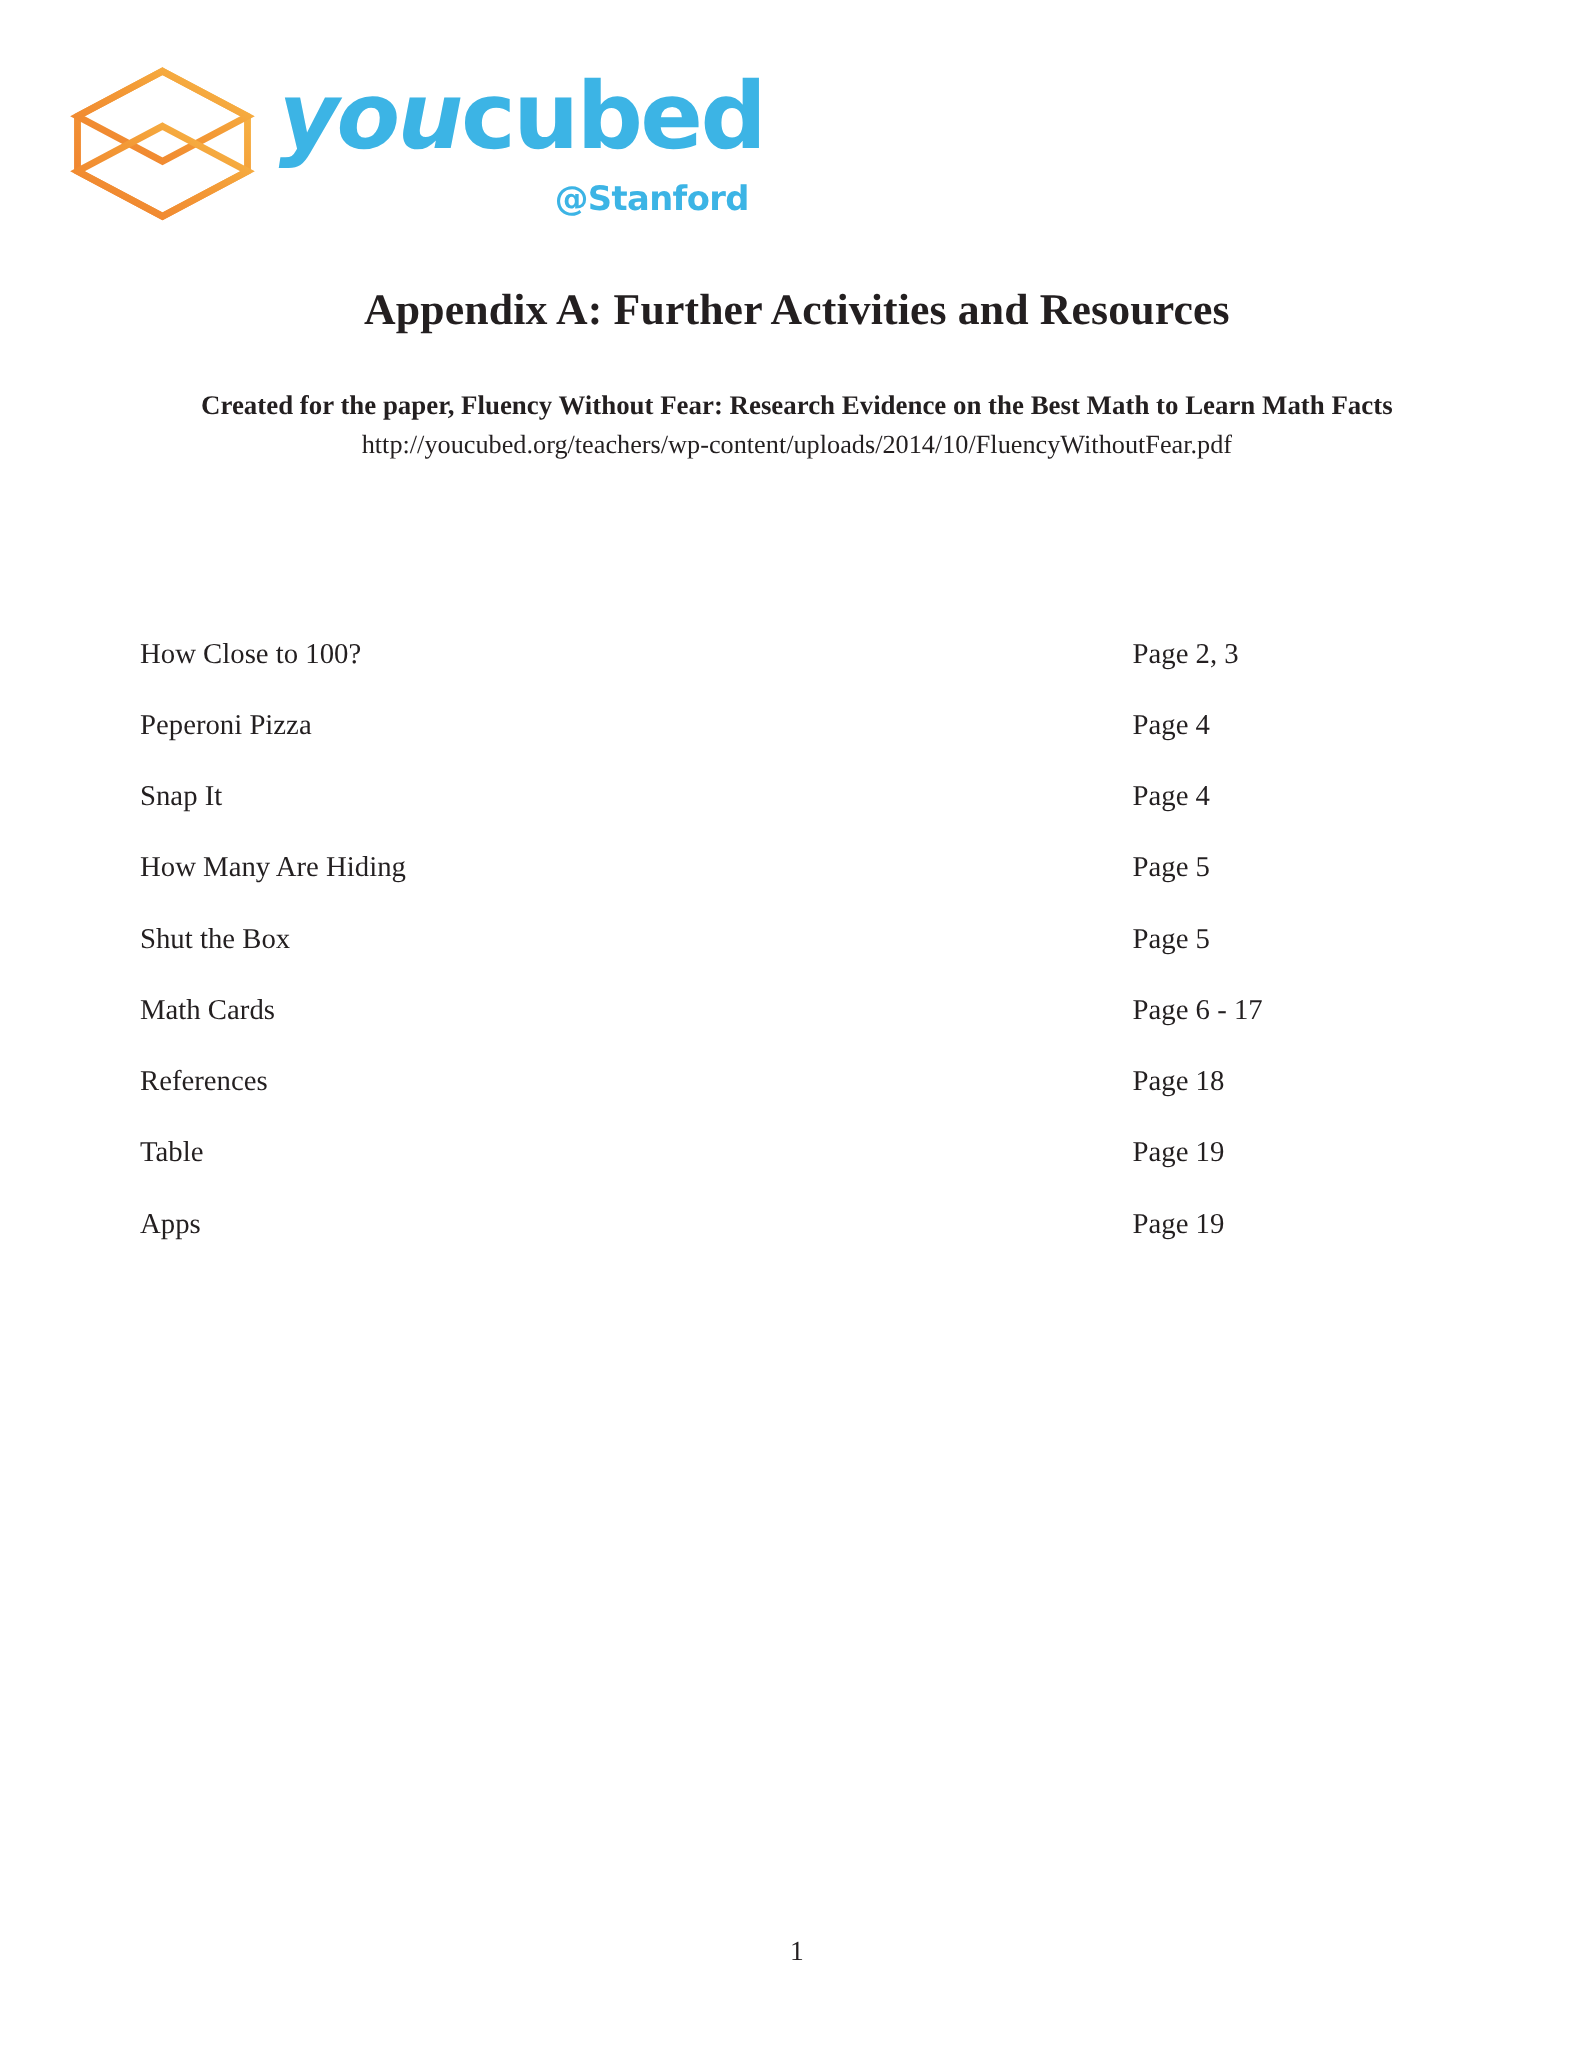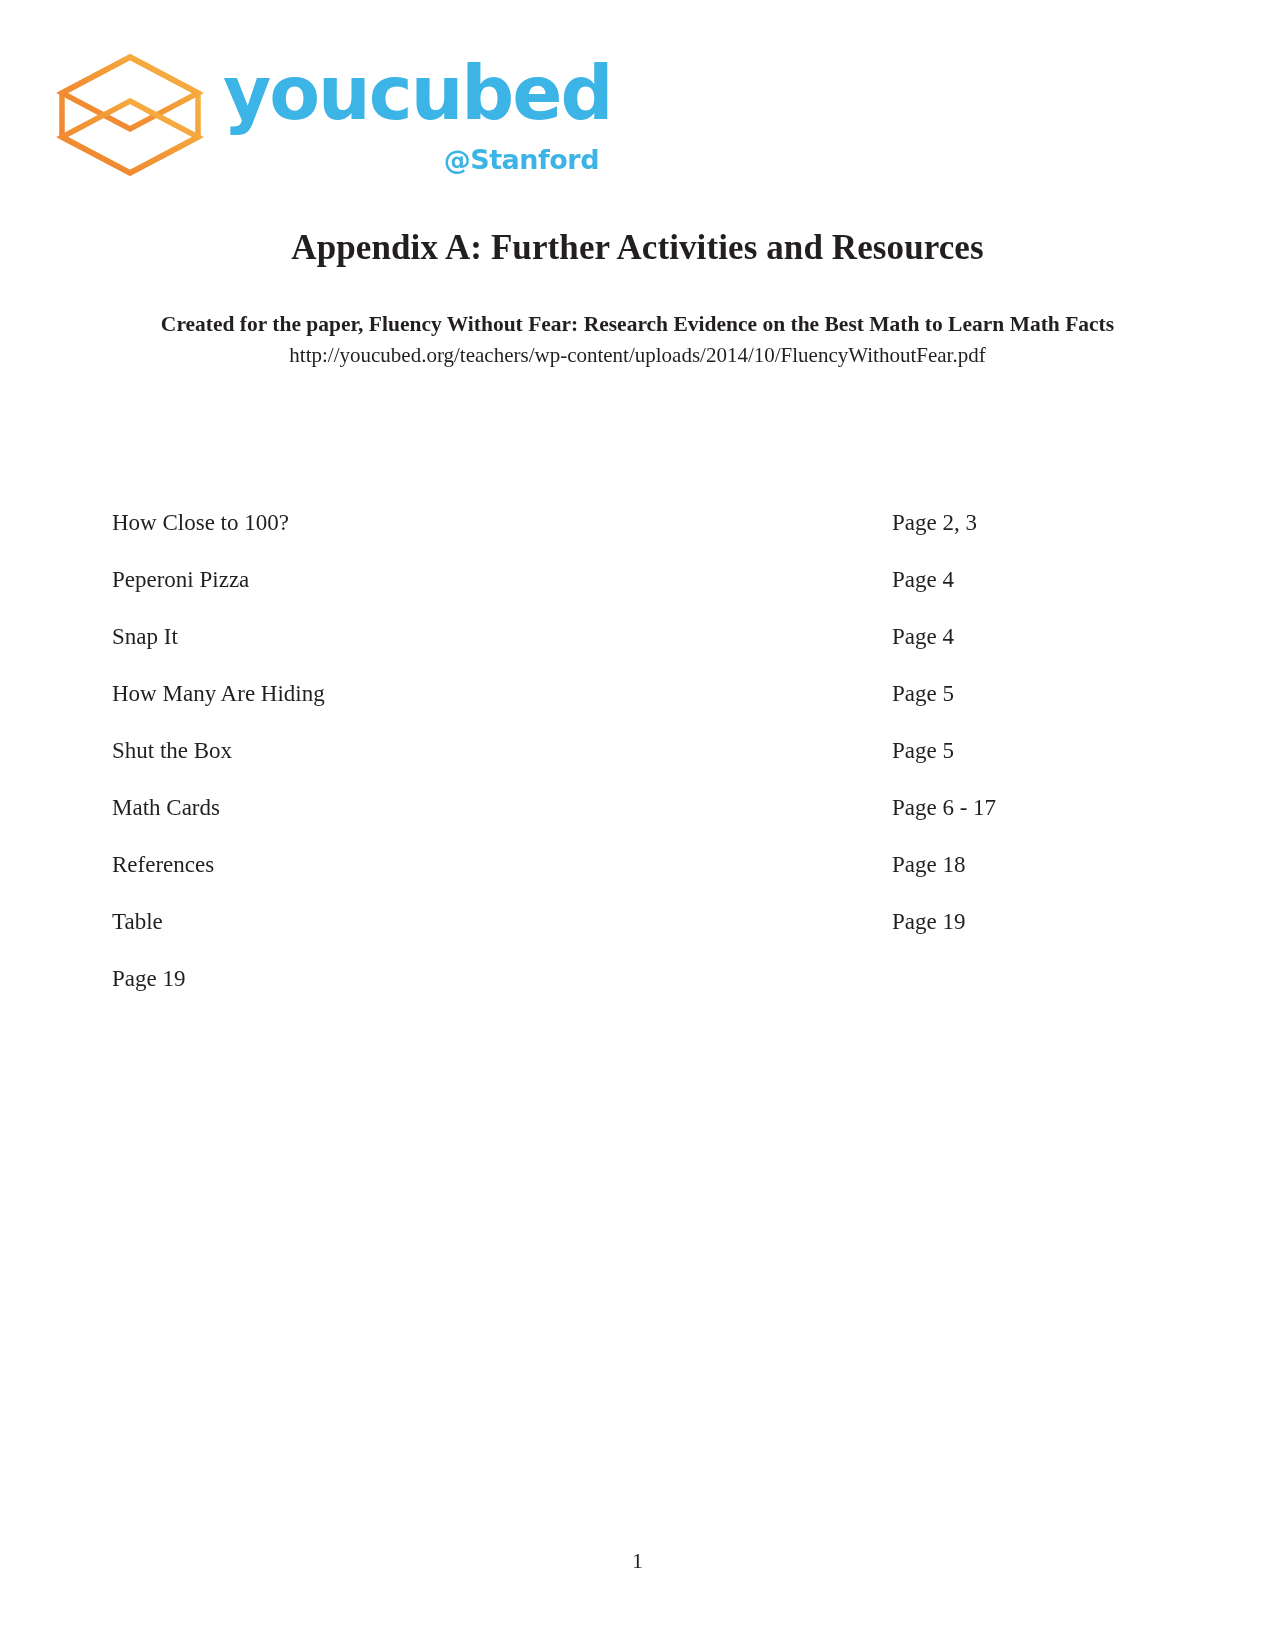--- a/index.html
+++ b/index.html
@@ -45,20 +45,21 @@
   .wordmark-text {
     font-family: "DejaVu Sans", sans-serif;
     font-weight: bold;
     font-size: 74px;
     letter-spacing: -2px;
     color: #3cb4e5;
     line-height: 1;
     white-space: nowrap;
   }
   .wordmark-italic {
+    font-style: italic;
   }
   .stanford-text {
     position: absolute;
     right: 4px;
     top: 88px;
     font-family: "DejaVu Sans", sans-serif;
     font-weight: bold;
     font-size: 27px;
     color: #3cb4e5;
     letter-spacing: -0.5px;
@@ -117,20 +118,21 @@
     position: absolute;
     left: 112px;
     top: 510px;
     width: 1000px;
   }
   .toc-row {
     position: relative;
     height: 57px;
     display: flex;
     align-items: flex-start;
+    gap: 14px;
   }
   .toc-title {
     font-size: 23px;
     color: #231f20;
     width: 780px;
     white-space: nowrap;
   }
   .toc-page {
     font-size: 23px;
     color: #231f20;
@@ -224,20 +226,21 @@
       <span class="toc-title">References</span>
       <span class="toc-page">Page 18</span>
     </div>
 
     <div class="toc-row">
       <span class="toc-title">Table</span>
       <span class="toc-page">Page 19</span>
     </div>
 
     <div class="toc-row">
+      <span class="toc-title">Apps</span>
       <span class="toc-page">Page 19</span>
     </div>
 
   </div>
 
   <div class="footer-pagenum">1</div>
 
 </div>
 
 </body></html>

